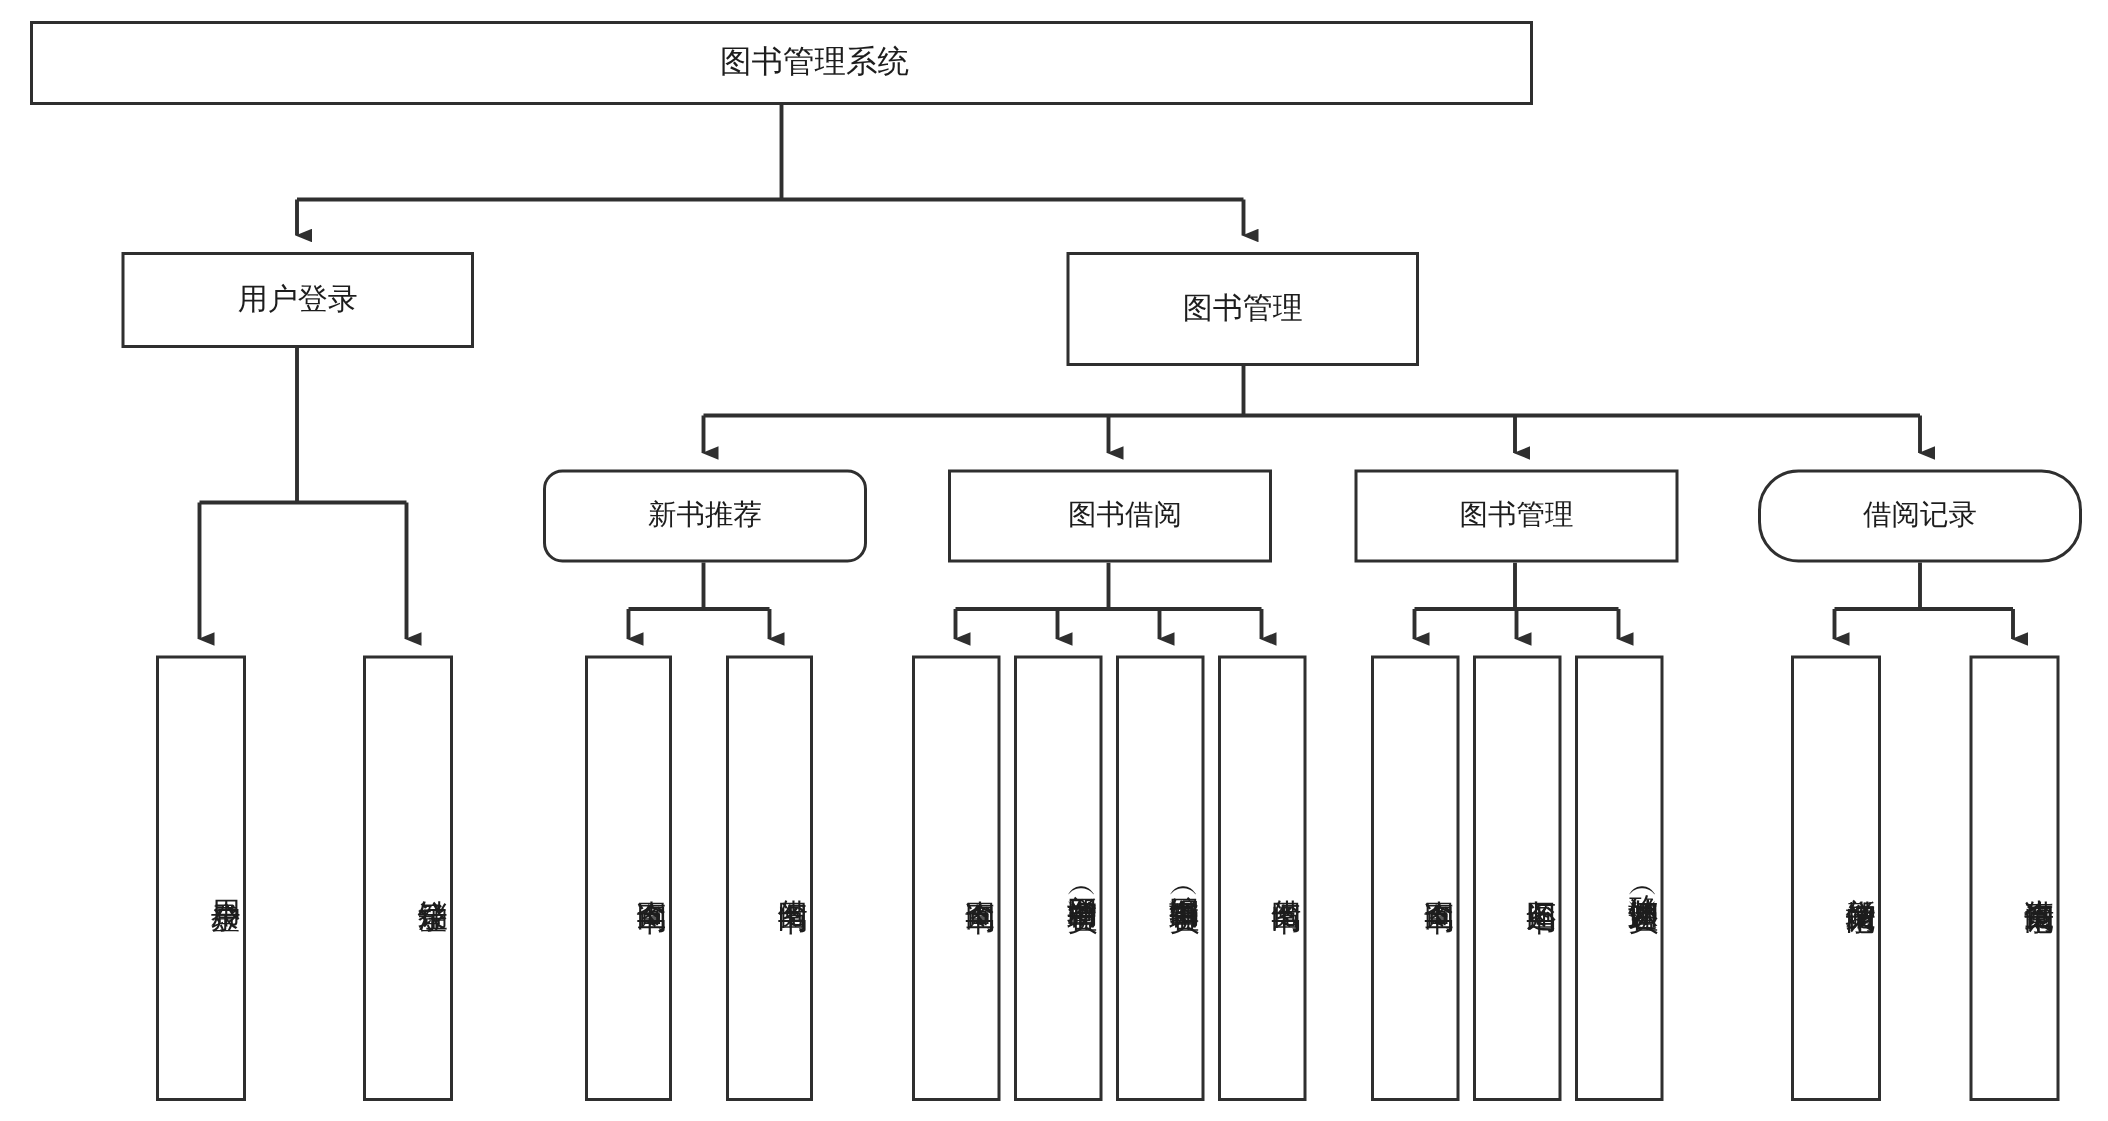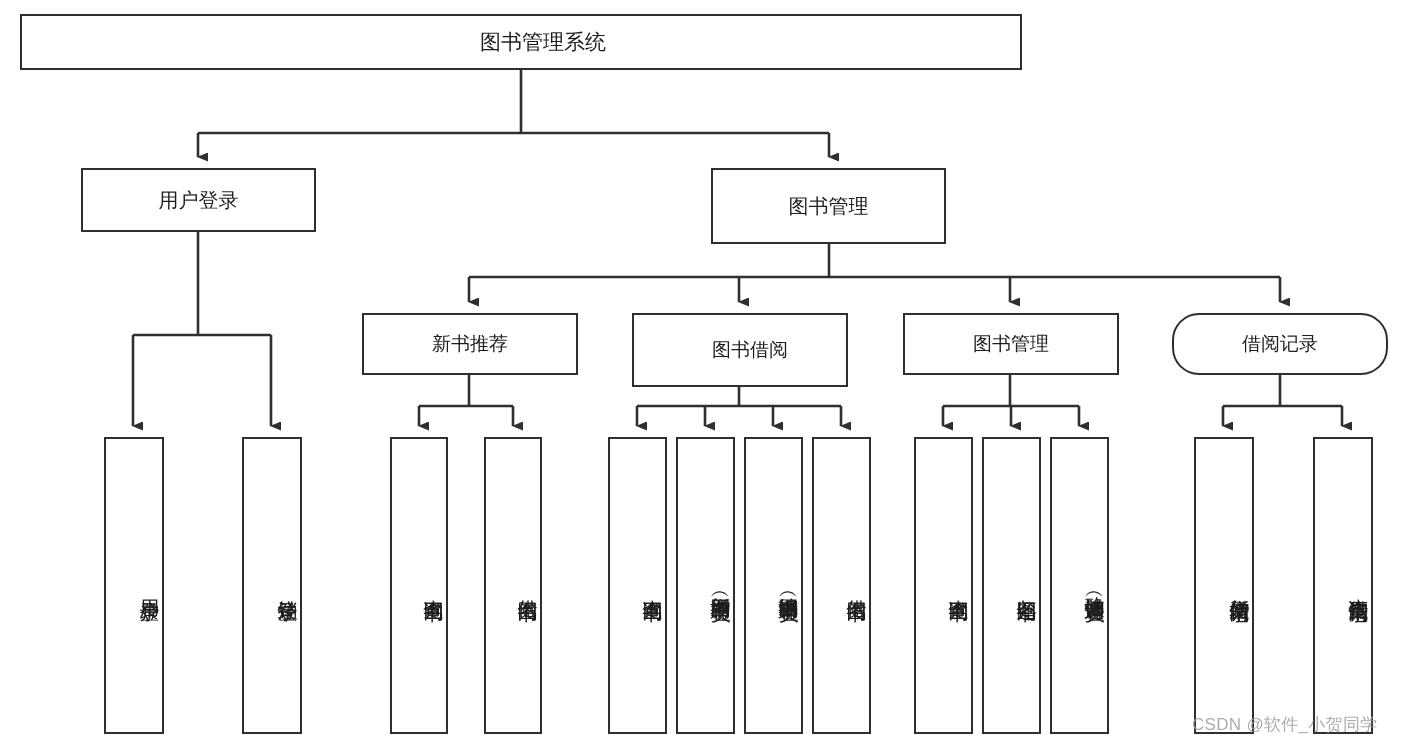--- a/index.html
+++ b/index.html
@@ -115,24 +115,24 @@
     <span class="txt">图书管理系统</span>
   </div>
 
   <div class="node lvl1" style="left:81px;top:168px;width:235px;height:64px;">
     <span class="txt">用户登录</span>
   </div>
   <div class="node lvl1" style="left:711px;top:168px;width:235px;height:76px;">
     <span class="txt">图书管理</span>
   </div>
 
-  <div class="node lvl2" style="left:362px;top:313px;width:216px;height:62px;">
+  <div class="node lvl2" style="left:362px;top:313px;width:216px;height:62px;border-radius:13px;">
     <span class="txt">新书推荐</span>
   </div>
-  <div class="node lvl2" style="left:632px;top:313px;width:216px;height:74px;padding-left:20px;">
+  <div class="node lvl2" style="left:632px;top:313px;width:216px;height:62px;padding-left:20px;">
     <span class="txt">图书借阅</span>
   </div>
   <div class="node lvl2" style="left:903px;top:313px;width:216px;height:62px;">
     <span class="txt">图书管理</span>
   </div>
   <div class="node lvl2" style="left:1172px;top:313px;width:216px;height:62px;border-radius:27px;">
     <span class="txt">借阅记录</span>
   </div>
 
   <div class="node leaf" style="left:104px;top:437px;width:60px;height:297px;">
@@ -172,15 +172,14 @@
     <span class="txt">确认归还（管理员）</span>
   </div>
 
   <div class="node leaf" style="left:1194px;top:437px;width:60px;height:297px;">
     <span class="txt">新增借阅记录</span>
   </div>
   <div class="node leaf" style="left:1313px;top:437px;width:60px;height:297px;">
     <span class="txt">查询借阅记录</span>
   </div>
 
-  <div class="watermark">CSDN @软件_小贺同学</div>
 
 </div>
 
 </body></html>

